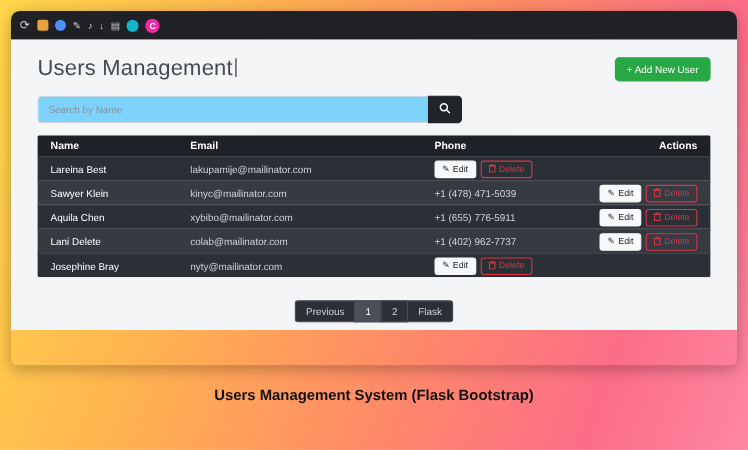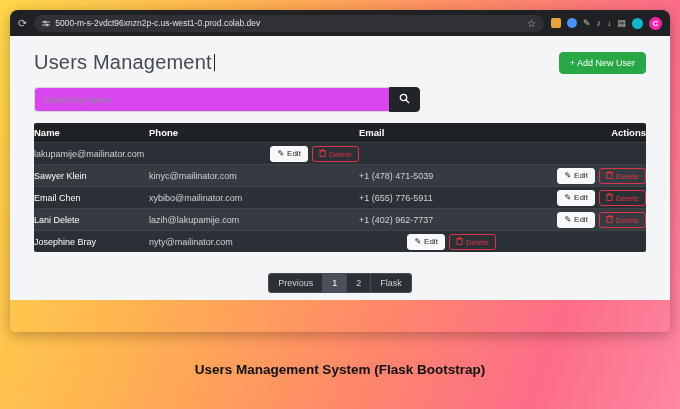--- a/index.html
+++ b/index.html
@@ -42,93 +42,79 @@
   .header-row { display:flex; justify-content:space-between; align-items:center; }
   .page-title { font-size:20px; font-weight:400; color:#444a51; letter-spacing:.2px; }
   .caret { display:inline-block; width:1px; height:17px; background:#222; margin-left:2px; vertical-align:-2px; }
   .add-btn {
     background:#28a745; color:#fff; border:1px solid #28a745; border-radius:4px;
     font-size:9px; padding:5px 10px; cursor:pointer; font-family:inherit;
   }
   .search-row { margin-top:13px; display:flex; width:63%; }
   .search-input {
     flex:1; height:25px; border:1px solid #d4d8dc; border-right:none;
-    border-radius:4px 0 0 4px; padding:0 9px; font-size:9px; background:#d946ef;
+    border-radius:4px 0 0 4px; padding:0 9px; font-size:9px; background:#7dd3fc;
     font-family:inherit; color:#333;
   }
   .search-input::placeholder { color:#8a9097; }
   .search-btn {
     width:31px; height:25px; background:#212529; border:1px solid #212529;
     border-radius:0 4px 4px 0; display:flex; align-items:center; justify-content:center;
     cursor:pointer;
   }
   
   .table { margin-top:11px; border-radius:2px; overflow:hidden; }
   .t-head, .t-row {
     display:grid; grid-template-columns:115px 210px 1fr 150px;
-    align-items:center; padding:0 0;
+    align-items:center; padding:0 12px;gap:12px;
   }
   .t-head { background:#1e2226; color:#fff; font-weight:bold; font-size:9.5px; height:19px; }
   .t-head .h-actions { text-align:right; }
   .t-row { height:22px; font-size:9px; border-top:1px solid #3d434a; }
   .t-row.odd  { background:#2b3036; }
   .t-row.even { background:#353b41; }
   .cell-name  { color:#ffffff; }
   .cell-email, .cell-phone { color:#ced3d8; }
   .cell-actions { display:flex; justify-content:flex-end; gap:4px; }
   .btn-edit {
     display:inline-flex; align-items:center; gap:3px;
     background:#f8f9fa; color:#212529; border:1px solid #f8f9fa; border-radius:3px;
     font-size:8px; padding:2px 6px; cursor:pointer; font-family:inherit;
   }
   .btn-del {
-    display:inline-flex; align-items:flex-end; gap:3px;
+    display:inline-flex; align-items:center; gap:3px;
     background:transparent; color:#dc3545; border:1px solid #dc3545; border-radius:3px;
     font-size:8px; padding:2px 6px; cursor:pointer; font-family:inherit;
   }
   .mini-glyph { font-size:8px; line-height:1; }
   
   .pagination { margin-top:21px; display:flex; justify-content:center; }
   .page-btn {
     background:#2b3036; color:#cfd4d9; border:1px solid #474d54;
     padding:4px 9px; font-size:9px; margin-left:-1px; cursor:pointer; font-family:inherit;
   }
   .page-btn.first { border-radius:3px 0 0 3px; margin-left:0; }
   .page-btn.last  { border-radius:0 3px 3px 0; }
   .page-btn.active { background:#49505a; color:#fff; }
   
   .caption {
-    position:absolute; top:362px; left:0; width:100%; text-align:center;
+    position:absolute; top:352px; left:0; width:100%; text-align:center;
     font-size:13.5px; font-weight:600; color:#101010;
   }
 </style>
 </head>
 <body>
 
 <div class="stage">
 
   <div class="browser">
 
     <div class="chrome">
       <span class="chrome-glyph">⟳</span>
 
-      <div class="urlbar">
-        <span>
-          <svg width="8" height="8" viewBox="0 0 8 8">
-              <g stroke="#bdc1c6" stroke-width="1">
-                <line x1="0" y1="2" x2="8" y2="2"></line>
-                <line x1="0" y1="5" x2="8" y2="5"></line>
-                <circle cx="3" cy="2" r="1" fill="#bdc1c6"></circle>
-                <circle cx="5" cy="5" r="1" fill="#bdc1c6"></circle>
-              </g>
-            </svg>
-        </span>
-        <span class="url-text">5000-m-s-2vdct96xnzn2p-c.us-west1-0.prod.colab.dev</span>
-        <span class="star">☆</span>
-      </div>
 
       <div class="ext-row">
         <span class="sq-orange"></span>
         <span class="dot-blue"></span>
         <span class="ext-glyph">✎</span>
         <span class="ext-glyph">♪</span>
         <span class="ext-glyph">↓</span>
         <span class="ext-glyph">▤</span>
         <span class="dot-teal"></span>
         <span class="avatar-pink">C</span>
@@ -152,26 +138,27 @@
               <circle cx="4.5" cy="4.5" r="3.2"></circle>
                 <line x1="7" y1="7" x2="10" y2="10"></line>
             </svg>
           </span>
         </button>
       </div>
 
       <div class="table">
         <div class="t-head">
           <span>Name</span>
+          <span>Email</span>
           <span>Phone</span>
-          <span>Email</span>
           <span class="h-actions">Actions</span>
         </div>
 
         <div class="t-row odd">
+          <span class="cell-name">Lareina Best</span>
           <span class="cell-email">lakupamije@mailinator.com</span>
           <span class="cell-actions">
             <button class="btn-edit">
                 <span class="mini-glyph">✎</span>
                 <span>Edit</span>
               </button>
             <button class="btn-del">
                 <span><svg width="7" height="8" viewBox="0 0 7 8" stroke="#dc3545" stroke-width="0.9" fill="none">
                     <rect x="1" y="2" width="5" height="5.5"></rect>
                     <line x1="0" y1="1.5" x2="7" y2="1.5"></line>
@@ -196,42 +183,42 @@
                     <rect x="1" y="2" width="5" height="5.5"></rect>
                     <line x1="0" y1="1.5" x2="7" y2="1.5"></line>
                     <line x1="2.5" y1="0.5" x2="4.5" y2="0.5"></line>
                   </svg></span>
                 <span>Delete</span>
               </button>
           </span>
         </div>
 
         <div class="t-row odd">
-          <span class="cell-name">Email Chen</span>
+          <span class="cell-name">Aquila Chen</span>
           <span class="cell-email">xybibo@mailinator.com</span>
           <span class="cell-phone">+1 (655) 776-5911</span>
           <span class="cell-actions">
             <button class="btn-edit">
                 <span class="mini-glyph">✎</span>
                 <span>Edit</span>
               </button>
             <button class="btn-del">
                 <span><svg width="7" height="8" viewBox="0 0 7 8" stroke="#dc3545" stroke-width="0.9" fill="none">
                     <rect x="1" y="2" width="5" height="5.5"></rect>
                     <line x1="0" y1="1.5" x2="7" y2="1.5"></line>
                     <line x1="2.5" y1="0.5" x2="4.5" y2="0.5"></line>
                   </svg></span>
                 <span>Delete</span>
               </button>
           </span>
         </div>
 
         <div class="t-row even">
           <span class="cell-name">Lani Delete</span>
-          <span class="cell-email">lazih@lakupamije.com</span>
+          <span class="cell-email">colab@mailinator.com</span>
           <span class="cell-phone">+1 (402) 962-7737</span>
           <span class="cell-actions">
             <button class="btn-edit">
                 <span class="mini-glyph">✎</span>
                 <span>Edit</span>
               </button>
             <button class="btn-del">
                 <span><svg width="7" height="8" viewBox="0 0 7 8" stroke="#dc3545" stroke-width="0.9" fill="none">
                     <rect x="1" y="2" width="5" height="5.5"></rect>
                     <line x1="0" y1="1.5" x2="7" y2="1.5"></line>

